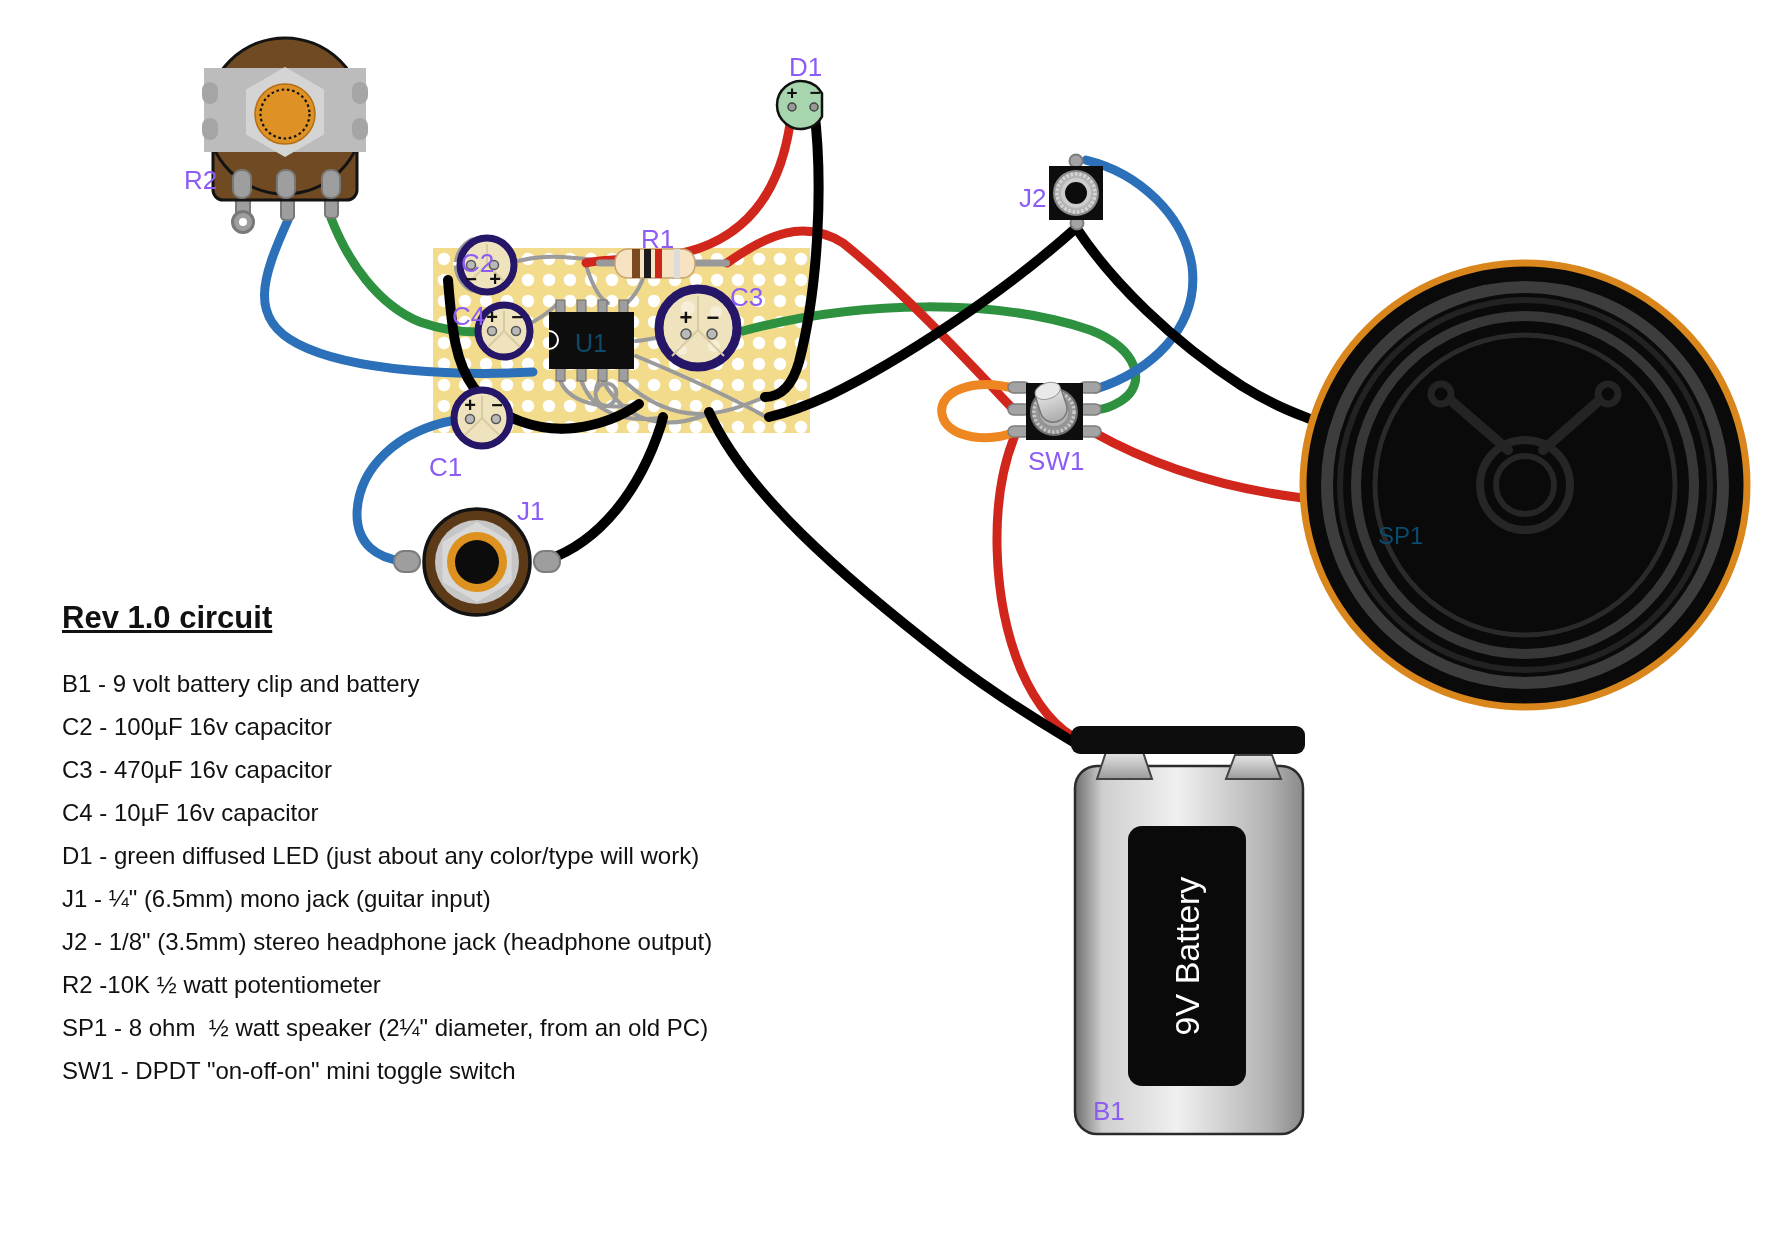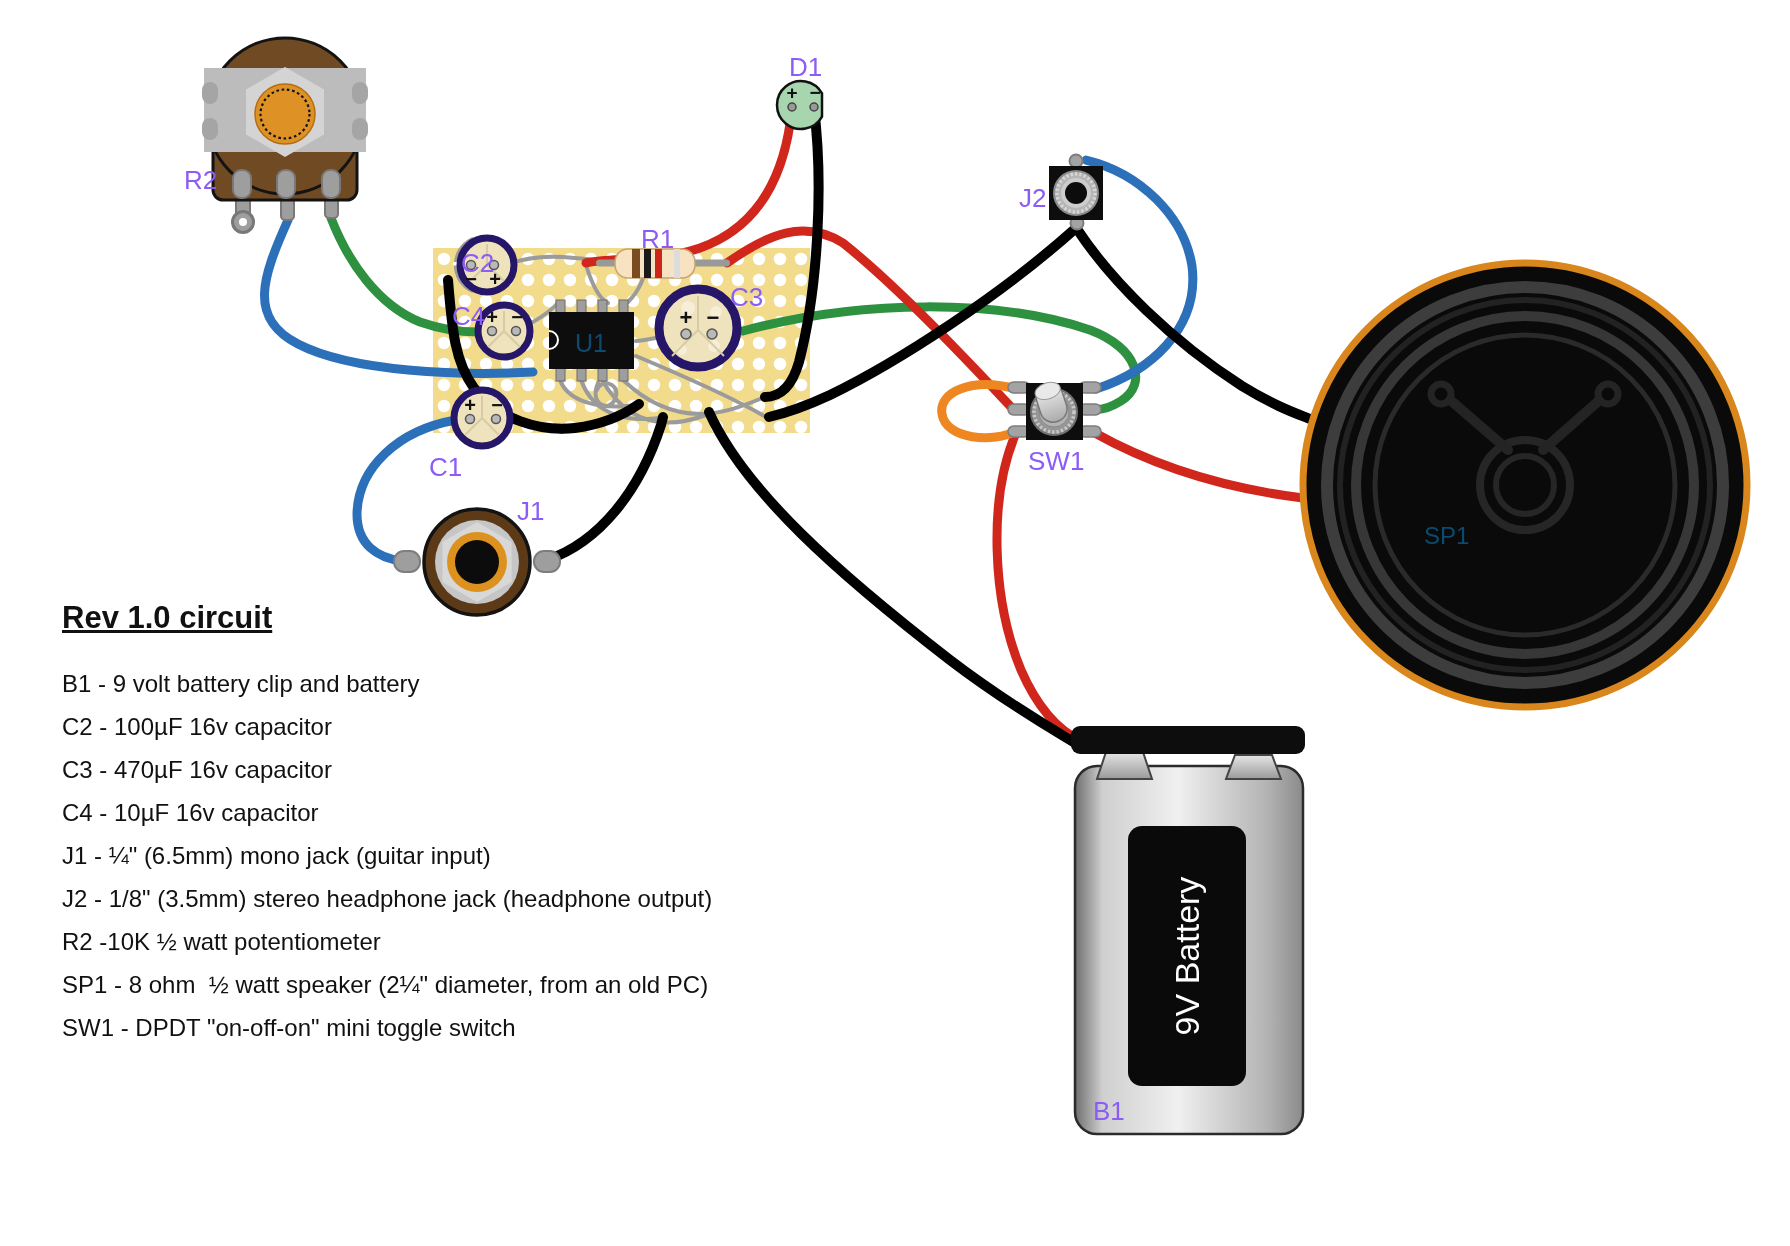--- a/index.html
+++ b/index.html
@@ -283,29 +283,30 @@
 <div class="lbl" style="left:424px;top:248px;margin-left:37px;">C2</div>
 <div class="lbl" style="left:452px;top:301px;">C4</div>
 <div class="lbl" style="left:429px;top:452px;">C1</div>
 <div class="lbl" style="left:517px;top:496px;">J1</div>
 <div class="lbl" style="left:789px;top:52px;">D1</div>
 <div class="lbl" style="left:641px;top:224px;">R1</div>
 <div class="lbl" style="left:730px;top:282px;">C3</div>
 <div class="lbl" style="left:1019px;top:183px;">J2</div>
 <div class="lbl" style="left:1028px;top:446px;">SW1</div>
 <div class="lbl white" style="left:575px;top:329px;font-size:25px;">U1</div>
-<div class="lbl white small" style="left:1378px;top:522px;margin-left:46px;">SP1</div>
+<div class="lbl white small" style="left:1378px;top:522px;">SP1</div>
 <div class="lbl" style="left:1093px;top:1096px;">B1</div>
 
 <div id="parts">
   <div class="ptitle">Rev 1.0 circuit</div>
   <div class="pline">B1 - 9 volt battery clip and battery</div>
   <div class="pline">C2 - 100µF 16v capacitor</div>
   <div class="pline">C3 - 470µF 16v capacitor</div>
   <div class="pline">C4 - 10µF 16v capacitor</div>
+  <div class="pline">D1 - green diffused LED (just about any color/type will work)</div>
   <div class="pline">J1 - ¼" (6.5mm) mono jack (guitar input)</div>
   <div class="pline">J2 - 1/8" (3.5mm) stereo headphone jack (headphone output)</div>
   <div class="pline">R2 -10K ½ watt potentiometer</div>
   <div class="pline">SP1 - 8 ohm  ½ watt speaker (2¼" diameter, from an old PC)</div>
   <div class="pline">SW1 - DPDT "on-off-on" mini toggle switch</div>
 </div>
 
 </div>
 
 </body></html>

